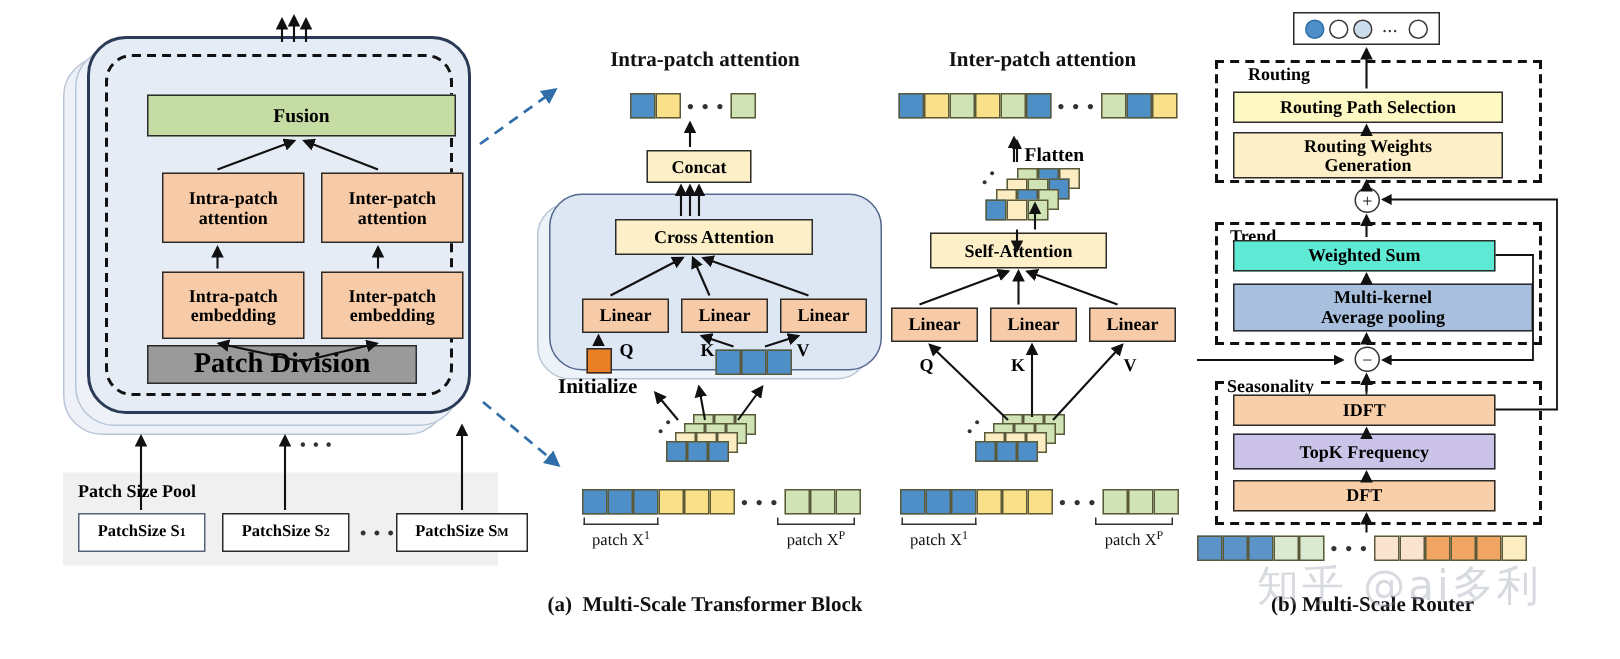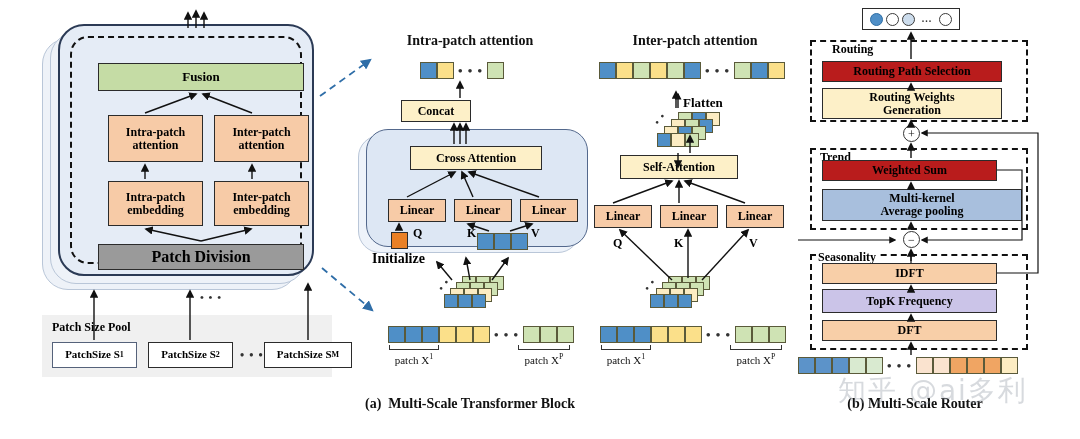--- a/index.html
+++ b/index.html
@@ -23,22 +23,22 @@
     text-align: center;
     font-weight: bold;
     line-height: 1.05;
     color: #000;
   }
   .green  { background: #c5dca5; }
   .orange { background: #f7cba7; margin-left: 10px; }
   .gray   { background: #9a9a9a; }
   .cream  { background: #fdf0c8; }
   .white  { background: #ffffff; }
-  .pink   { background: #b91c1c; }
-  .blueb  { background: #b91c1c; }
+  .pink   { background: #fef9c3; }
+  .blueb  { background: #5eead4; }
   .blueb2 { background: #a8bfdd; }
   .purple { background: #cbc4e8; }
   .peach  { background: #f8cfa8; }
   .darkorange { background: #ea8025; }
 
   
   .panel-stack {
     background: #eef2f8;
     border: 1px solid #b9c6d8;
     border-radius: 26px;
@@ -161,21 +161,21 @@
   <div class="abs box orange" style="left:98px; top:115px; width:95px; height:47px; font-size:12px; white-space:pre-line;">Intra-patch
 attention</div>
   <div class="abs box orange" style="left:204px; top:115px; width:95px; height:47px; font-size:12px; white-space:pre-line;">Inter-patch
 attention</div>
 
   <div class="abs box orange" style="left:98px; top:181px; width:95px; height:45px; font-size:12px; white-space:pre-line;">Intra-patch
 embedding</div>
   <div class="abs box orange" style="left:204px; top:181px; width:95px; height:45px; font-size:12px; white-space:pre-line;">Inter-patch
 embedding</div>
 
-  <div class="abs box gray" style="left:98px; top:244px; width:206px; height:26px; font-size:16px;">Patch Division</div>
+  <div class="abs box gray" style="left:98px; top:230px; width:180px; height:26px; font-size:19px;">Patch Division</div>
 
   <div class="abs pool" style="left:42px; top:315px; width:290px; height:62px;"></div>
   <div class="abs" style="left:52px; top:320px; font-size:12px; font-weight:bold;">Patch Size Pool</div>
 
   <div class="abs box white" style="left:52px; top:342px; width:85px; height:26px; font-size:11px; border-color:#55627a;">
     <span>PatchSize S</span>
       <sub style="font-size:8px;">1</sub>
   </div>
   <div class="abs box white" style="left:148px; top:342px; width:85px; height:26px; font-size:11px;">
     <span>PatchSize S</span>
@@ -191,21 +191,21 @@
 
   <div class="abs headline" style="left:375px; top:33px; width:190px; font-size:14px;">Intra-patch attention</div>
 
   <div class="abs tokrow" style="left:420px; top:62px;">
     <div class="tok t-blue"></div>
     <div class="tok t-yellow"></div>
     <div class="ell">• • •</div>
     <div class="tok t-green"></div>
   </div>
 
-  <div class="abs box cream" style="left:401px; top:100px; width:70px; height:22px; font-size:12px;">Concat</div>
+  <div class="abs box cream" style="left:431px; top:100px; width:70px; height:22px; font-size:12px;">Concat</div>
 
   <div class="abs soft-stack" style="left:358px; top:135px; width:222px; height:118px;"></div>
   <div class="abs soft-main" style="left:366px; top:129px; width:222px; height:118px;"></div>
 
   <div class="abs box cream" style="left:410px; top:146px; width:132px; height:24px; font-size:12px;">Cross Attention</div>
 
   <div class="abs box orange" style="left:378px; top:199px; width:58px; height:23px; font-size:12px;">Linear</div>
   <div class="abs box orange" style="left:444px; top:199px; width:58px; height:23px; font-size:12px;">Linear</div>
   <div class="abs box orange" style="left:510px; top:199px; width:58px; height:23px; font-size:12px;">Linear</div>
 

